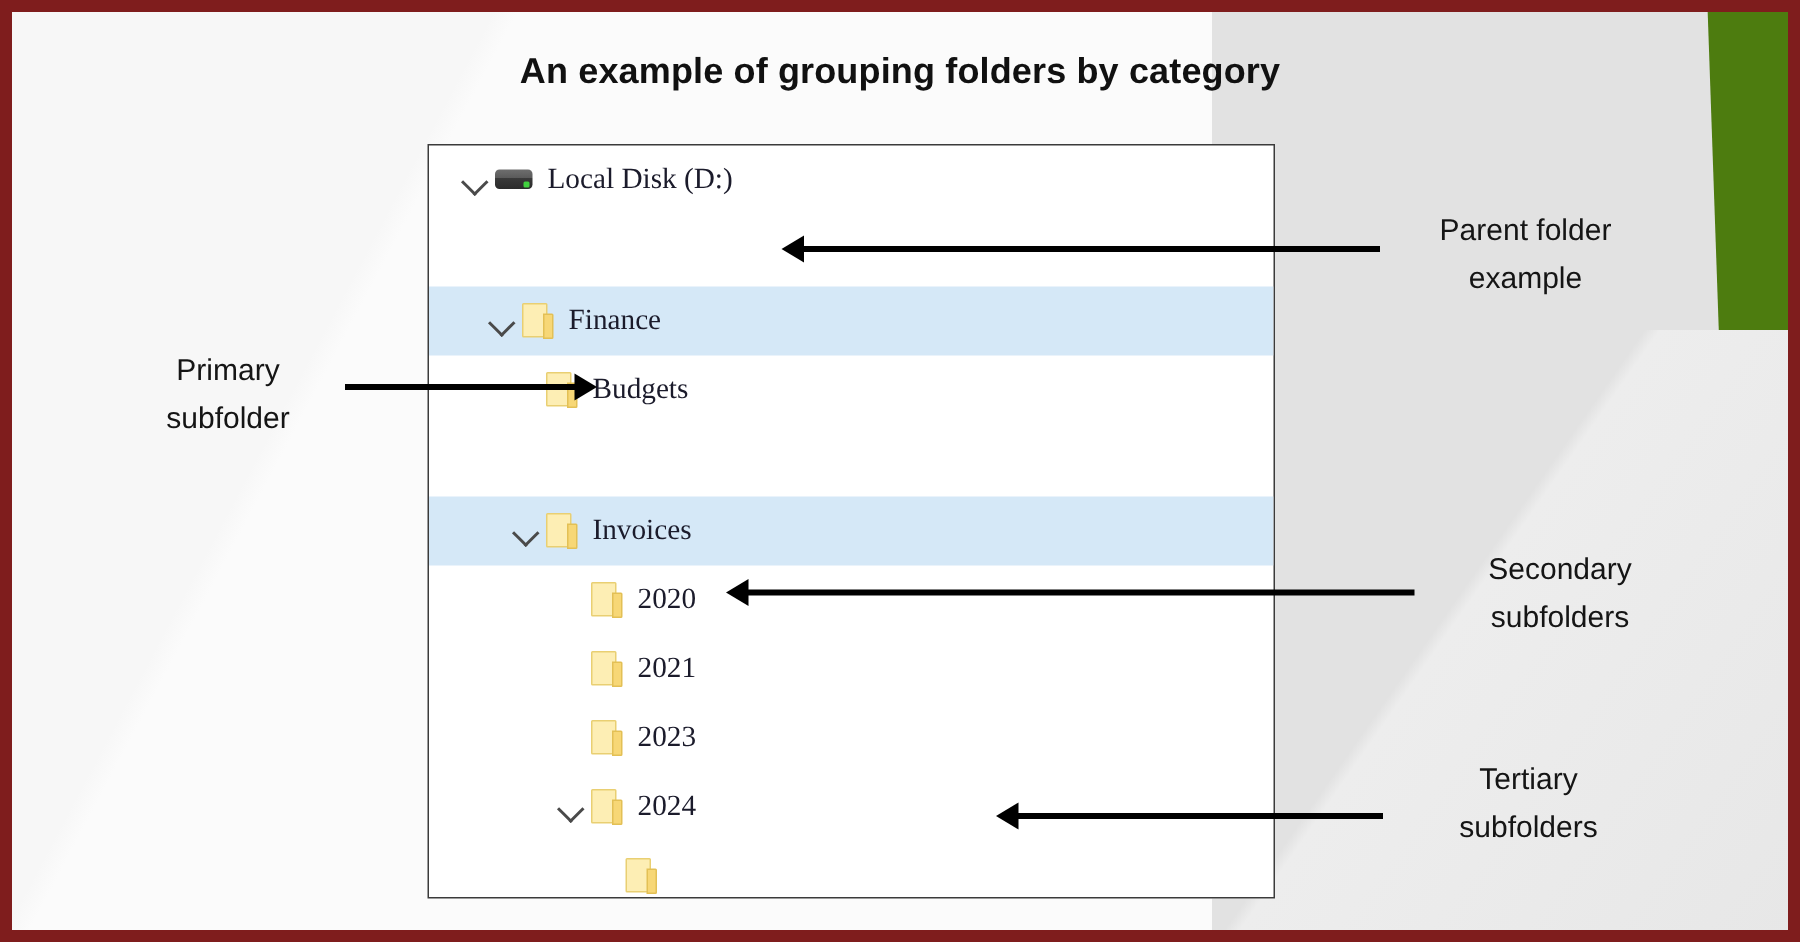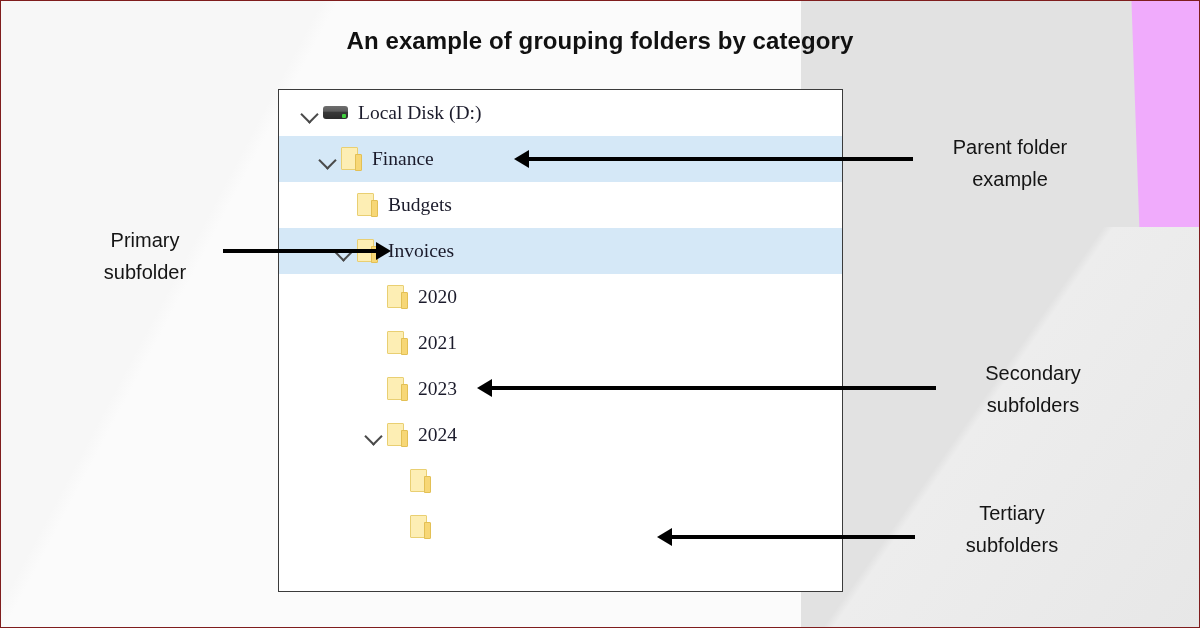--- a/index.html
+++ b/index.html
@@ -10,22 +10,22 @@
     background:#e9e9e9;
     overflow:hidden;
     position:relative;
   }
 
   
   #canvas{
     position:absolute; inset:0;
     width:1200px; height:628px;
     box-sizing:border-box;
-    border:1px solid #7f1d1d;
-    background:#f0abfc;
+    border:8px solid #7f1d1d;
+    background:#4d7c0f;
     overflow:hidden;
   }
   .bg-swoosh{
     position:absolute;
     pointer-events:none;
   }
   .swoosh-a{
     left:-160px; top:-240px;
     width:1300px; height:1050px;
     background:linear-gradient(127deg,#f7f7f7 0%, #f7f7f7 46%, #e2e2e2 46.8%, #e2e2e2 100%);
@@ -64,21 +64,21 @@
     overflow:hidden;
     font-family:Liberation Serif, serif;
   }
   .tree-row{
     position:relative;
     height:46px;
     display:flex;
     align-items:center;
     box-sizing:border-box;
   }
-  .tree-row.sel{ background:#d5e8f7; }
+  .tree-row.sel{ background:#d5e8f7;margin-top:48px; }
 
   .chev{
     width:26px; height:26px;
     flex:0 0 26px;
     position:relative;
   }
   .chev.on::after{
     content:"";
     position:absolute;
     left:6px; top:8px;

